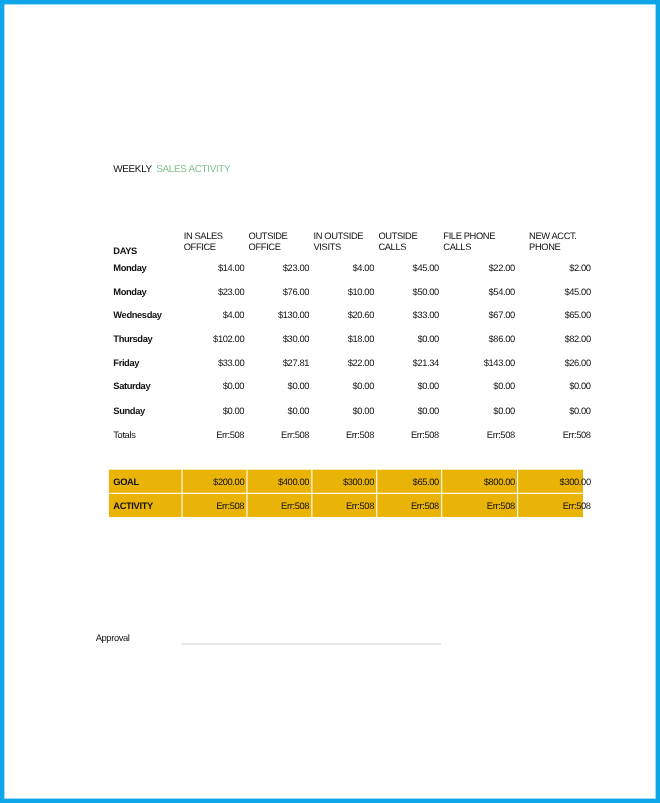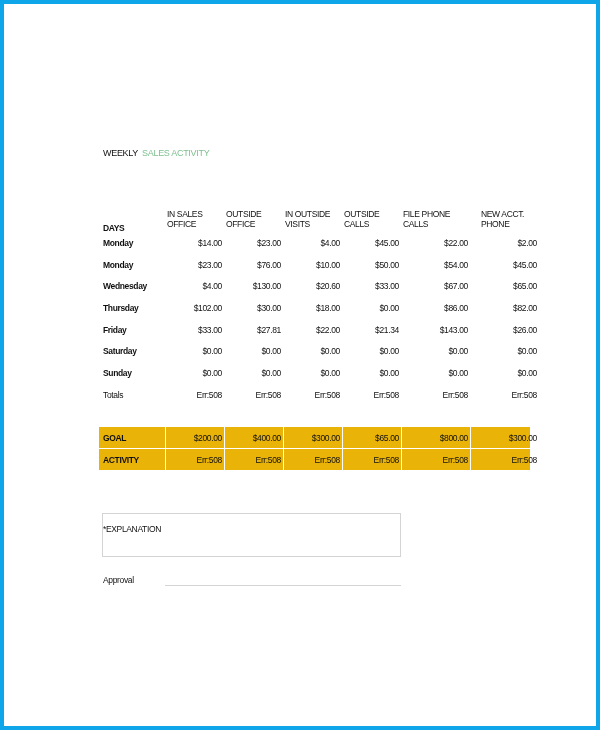--- a/index.html
+++ b/index.html
@@ -67,21 +67,21 @@
     }
 
     .explanation-box {
       position: absolute; left: 98px; top: 509px;
       width: 299px; height: 44px;
       border: 1px solid #d4d4d4;
       font-size: 8.5px; letter-spacing: -0.35px;
       padding: 10px 0 0 0px;
     }
     .approval-label {
-      position: absolute; left: 99px; top: 571px;
+      position: absolute; left: 83px; top: 571px;
       font-size: 8.5px; letter-spacing: -0.35px;
     }
     .approval-line {
       position: absolute; left: 161px; top: 581px;
       width: 236px; height: 1px; background: #d4d4d4;
     }
   </style>
 </head>
 <body>
 
@@ -229,20 +229,17 @@
       <div class="cell lbl c0 bold">ACTIVITY</div>
       <div class="cell num c1">Err:508</div>
       <div class="cell num c2">Err:508</div>
       <div class="cell num c3">Err:508</div>
       <div class="cell num c4">Err:508</div>
       <div class="cell num c5">Err:508</div>
       <div class="cell num c6">Err:508</div>
     </div>
   </div>
 
-  <div class="explanation-box">
-    <span>*EXPLANATION</span>
-  </div>
 
   <div class="approval-label">Approval</div>
   <div class="approval-line"></div>
 
 </div>
 
 </body></html>

